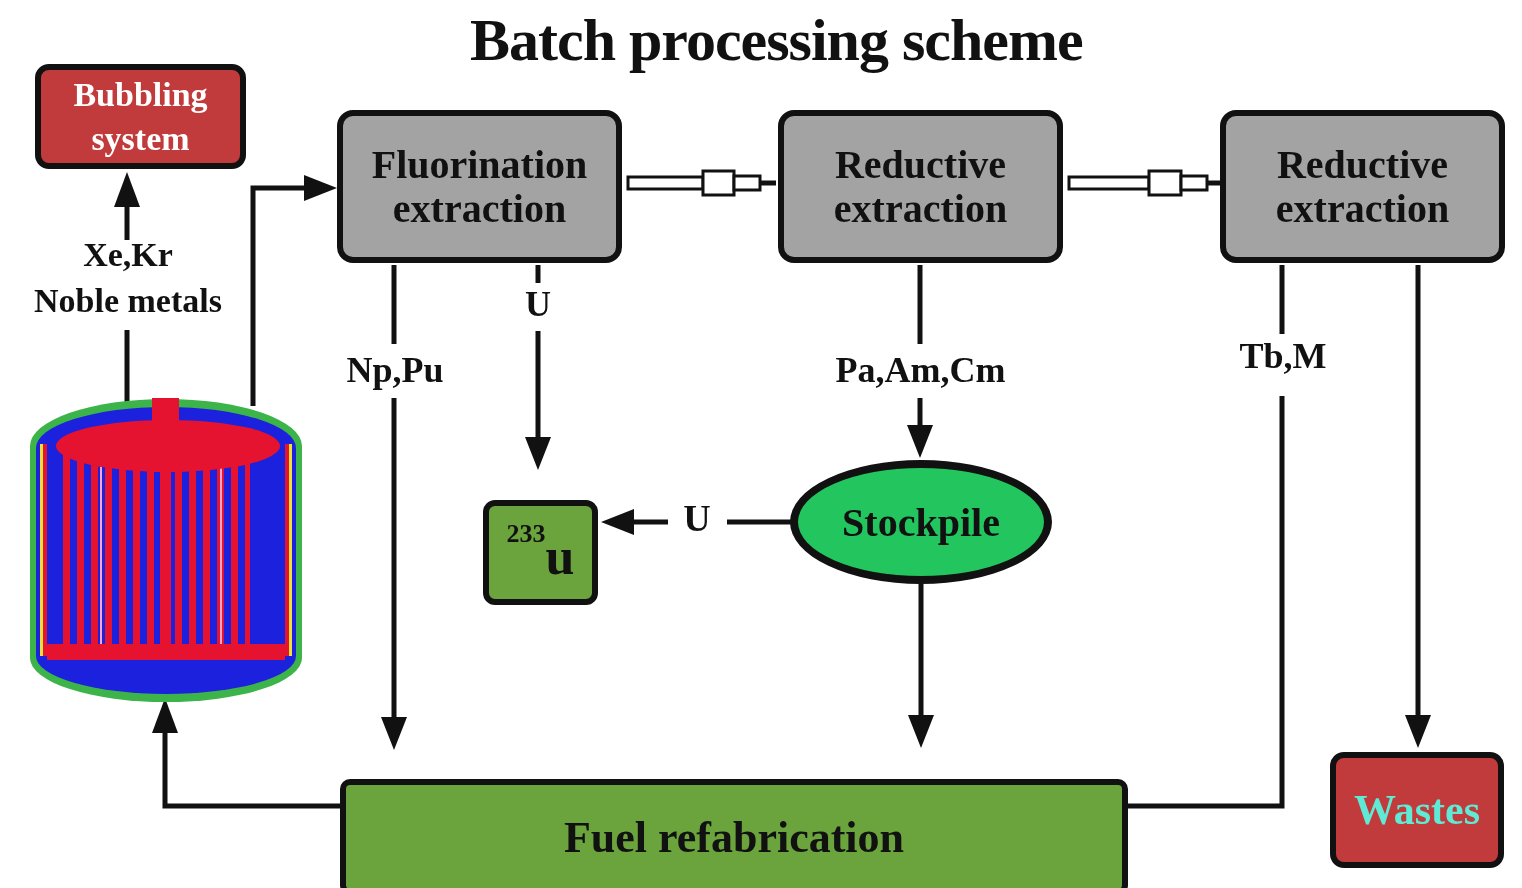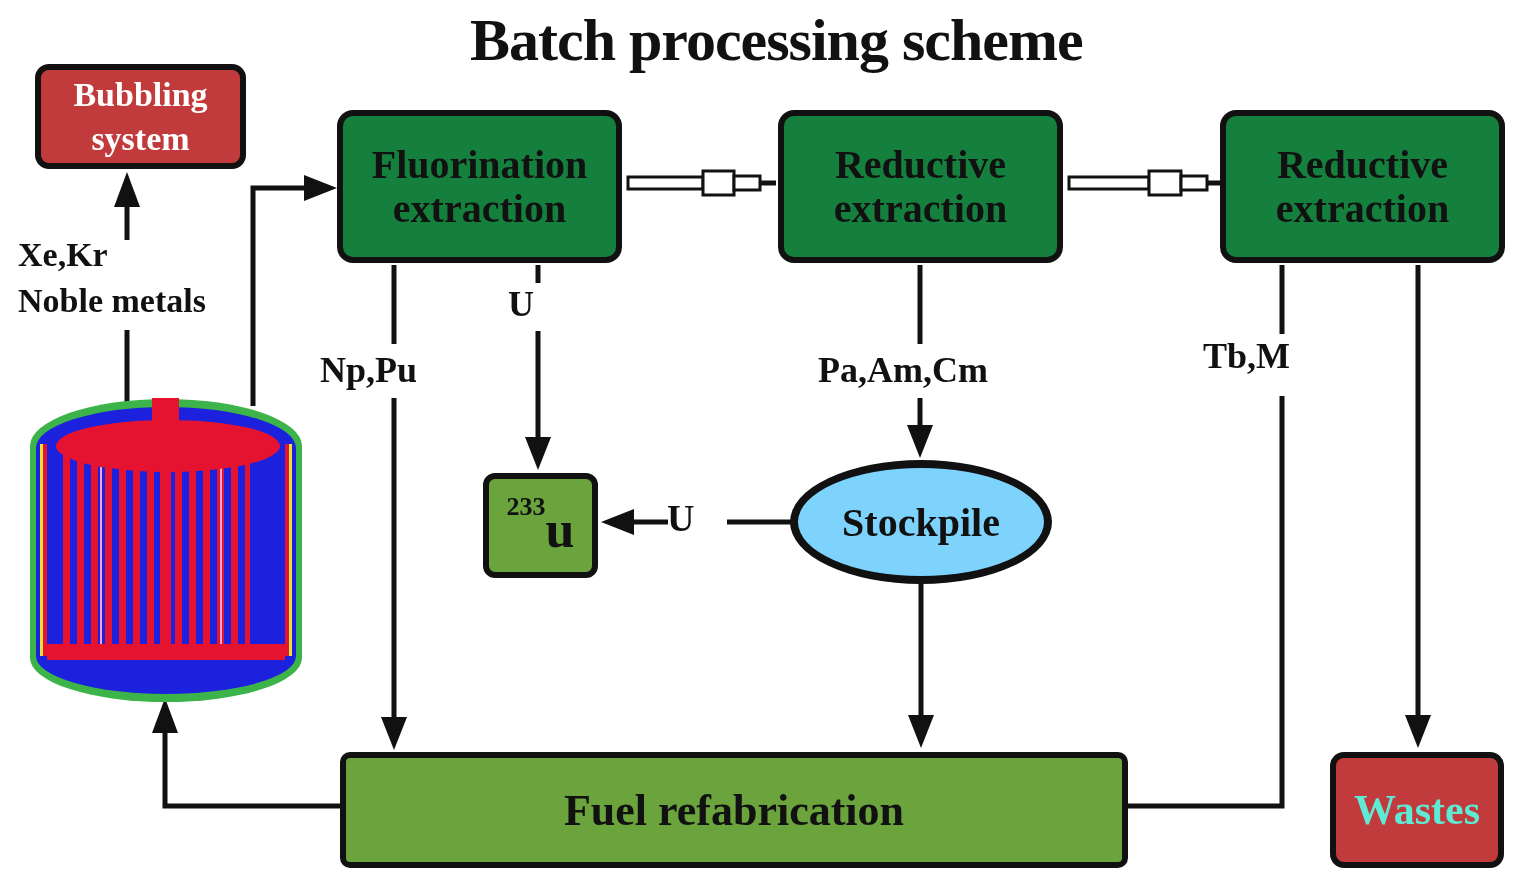--- a/index.html
+++ b/index.html
@@ -9,36 +9,36 @@
   }
   .abs{position:absolute;}
   #title{
     left:470px;top:4px;width:820px;height:76px;text-align:left;
     font-size:60px;line-height:72px;letter-spacing:-1px;
   }
   .box{
     position:absolute;border:6px solid #111;display:flex;flex-direction:column;
     align-items:center;justify-content:center;text-align:center;box-sizing:border-box;
   }
-  .yellowbox{background:#15803d;border-radius:16px;font-size:40px;line-height:44px;}
+  .yellowbox{background:#a3a3a3;border-radius:16px;font-size:40px;line-height:44px;}
   .redbox{background:#c23b3c;border-radius:14px;color:#fff;gap:9px;}
-  .greenbox{background:#6ba43c;border-radius:12px;}
+  .greenbox{background:#6ba43c;border-radius:12px;margin-top:27px;}
   #bubbling{left:35px;top:64px;width:211px;height:105px;font-size:34px;line-height:35px;}
   #fluorination{left:337px;top:110px;width:285px;height:153px;}
   #reductive1{left:778px;top:110px;width:285px;height:153px;}
   #reductive2{left:1220px;top:110px;width:285px;height:153px;}
   #u233{left:483px;top:473px;width:115px;height:105px;font-size:52px;line-height:52px;flex-direction:row;}
   #u233 sup{font-size:26px;vertical-align:super;position:relative;top:-14px;}
   #stockpile{
     left:790px;top:460px;width:262px;height:124px;border-radius:50%;
-    border-width:8px;background:#7dd3fc;font-size:40px;
+    border-width:8px;background:#22c55e;font-size:40px;
   }
   #fuel{left:340px;top:752px;width:788px;height:116px;font-size:44px;border-radius:10px;}
   #wastes{left:1330px;top:752px;width:174px;height:116px;font-size:42px;color:#5eead4;}
-  .flowlabel{position:absolute;font-size:36px;line-height:40px;}
+  .flowlabel{position:absolute;text-align:center;font-size:36px;line-height:40px;}
   #offgas{left:18px;top:232px;width:220px;font-size:34px;line-height:46px;}
   #lbl-nppu{left:320px;top:350px;width:150px;}
   #lbl-u-down{left:508px;top:284px;width:60px;}
   #lbl-paamcm{left:818px;top:350px;width:205px;}
   #lbl-tbm{left:1203px;top:336px;width:160px;}
   #lbl-u-left{left:667px;top:498px;width:60px;font-size:38px;}
   svg{position:absolute;left:0;top:0;}
   .stroke{stroke:#111;stroke-width:5;fill:none;}
   .head{fill:#111;stroke:none;}
   .pipe{fill:#fff;stroke:#111;stroke-width:3;}

